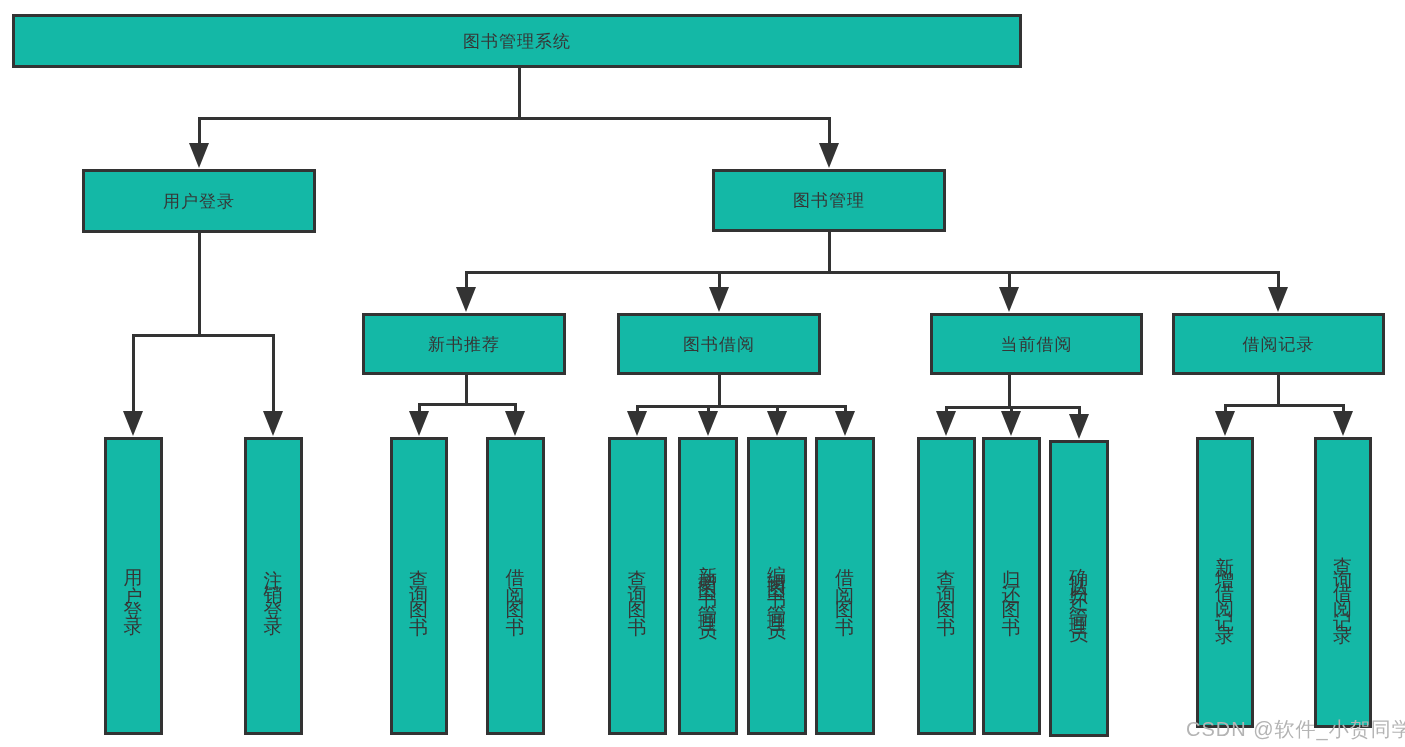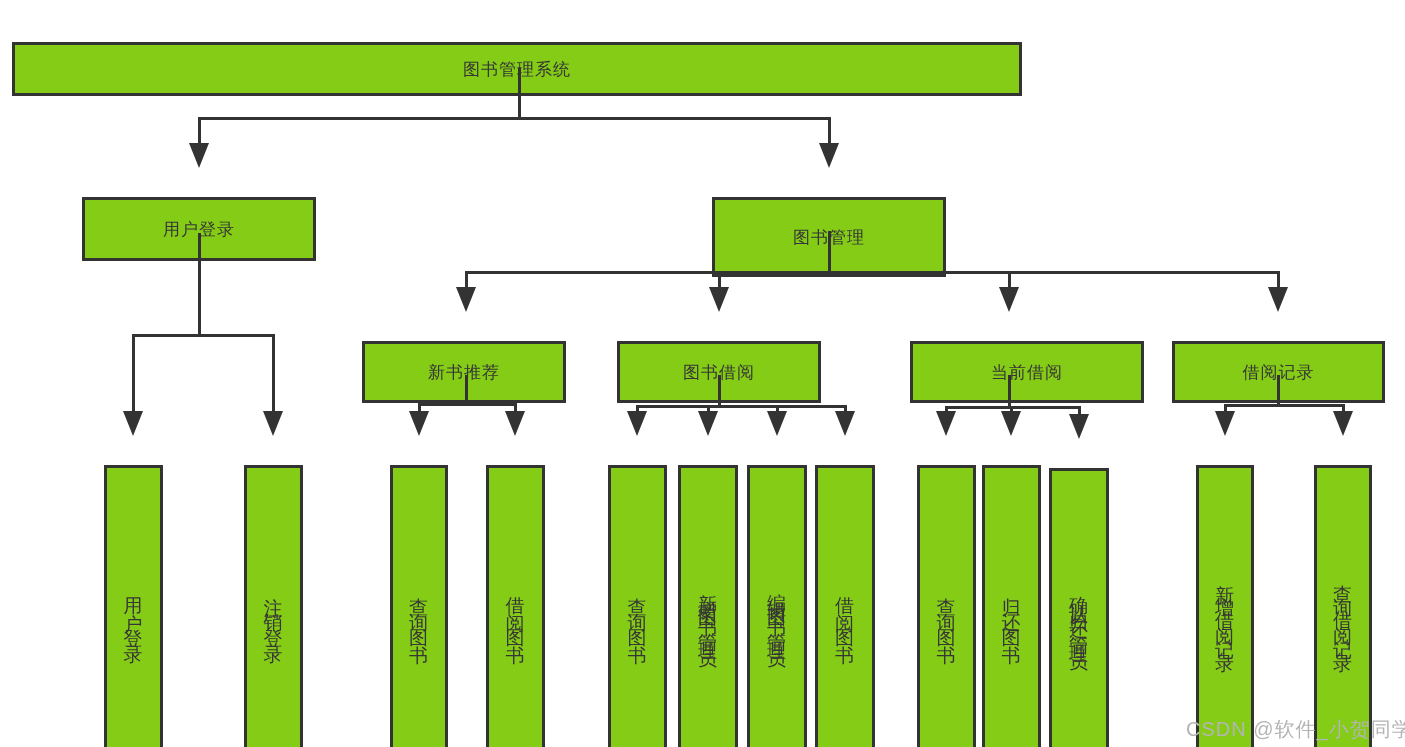--- a/index.html
+++ b/index.html
@@ -12,28 +12,27 @@
     width: 1405px;
     height: 747px;
     background: var(--bg, #ffffff);
     overflow: hidden;
     font-family: "Liberation Sans", sans-serif;
   }
   .node {
     position: absolute;
     box-sizing: border-box;
     border: 3px solid var(--line, #333333);
-    background: #84cc16;
+    background: #14b8a6;
     display: flex;
     align-items: center;
     justify-content: center;
     color: var(--text, #363636);
     text-align: center;
     line-height: 1;
-    margin-top: 28px;
   }
   .node-h {
     font-size: 17px;
     letter-spacing: 1px;
     white-space: nowrap;
   }
   .node-v {
     writing-mode: vertical-rl;
     text-orientation: mixed;
     font-size: 19px;
@@ -62,24 +61,24 @@
     white-space: nowrap;
   }
 </style>
 </head>
 <body>
 
 <div id="stage">
   <div id="watermark">CSDN @软件_小贺同学</div>
 <div class="node node-h" style="left: 12px; top: 14px; width: 1010px; height: 54px;">图书管理系统</div>
     <div class="node node-h" style="left: 82px; top: 169px; width: 234px; height: 64px;">用户登录</div>
-    <div class="node node-h" style="left: 712px; top: 169px; width: 234px; height: 80px;">图书管理</div>
+    <div class="node node-h" style="left: 712px; top: 169px; width: 234px; height: 63px;">图书管理</div>
     <div class="node node-h" style="left: 617px; top: 313px; width: 204px; height: 62px;">图书借阅</div>
     <div class="node node-h" style="left: 362px; top: 313px; width: 204px; height: 62px;">新书推荐</div>
-    <div class="node node-h" style="left: 910px; top: 313px; width: 234px; height: 62px;">当前借阅</div>
+    <div class="node node-h" style="left: 930px; top: 313px; width: 213px; height: 62px;">当前借阅</div>
     <div class="node node-h" style="left: 1172px; top: 313px; width: 213px; height: 62px;">借阅记录</div>
     <div class="node node-v" style="left: 104px; top: 437px; width: 59px; height: 298px; letter-spacing: 16px;">用户登录</div>
     <div class="node node-v" style="left: 244px; top: 437px; width: 59px; height: 298px; letter-spacing: 16px;">注销登录</div>
     <div class="node node-v" style="left: 390px; top: 437px; width: 58px; height: 298px; letter-spacing: 16px;">查询图书</div>
     <div class="node node-v" style="left: 486px; top: 437px; width: 59px; height: 298px; letter-spacing: 16px;">借阅图书</div>
     <div class="node node-v" style="left: 608px; top: 437px; width: 59px; height: 298px; letter-spacing: 16px;">查询图书</div>
     <div class="node node-v" style="left: 678px; top: 437px; width: 60px; height: 298px; letter-spacing: 8px;">新增图书（管理员）</div>
     <div class="node node-v" style="left: 747px; top: 437px; width: 60px; height: 298px; letter-spacing: 8px;">编辑图书（管理员）</div>
     <div class="node node-v" style="left: 815px; top: 437px; width: 60px; height: 298px; letter-spacing: 16px;">借阅图书</div>
     <div class="node node-v" style="left: 917px; top: 437px; width: 59px; height: 298px; letter-spacing: 16px;">查询图书</div>

